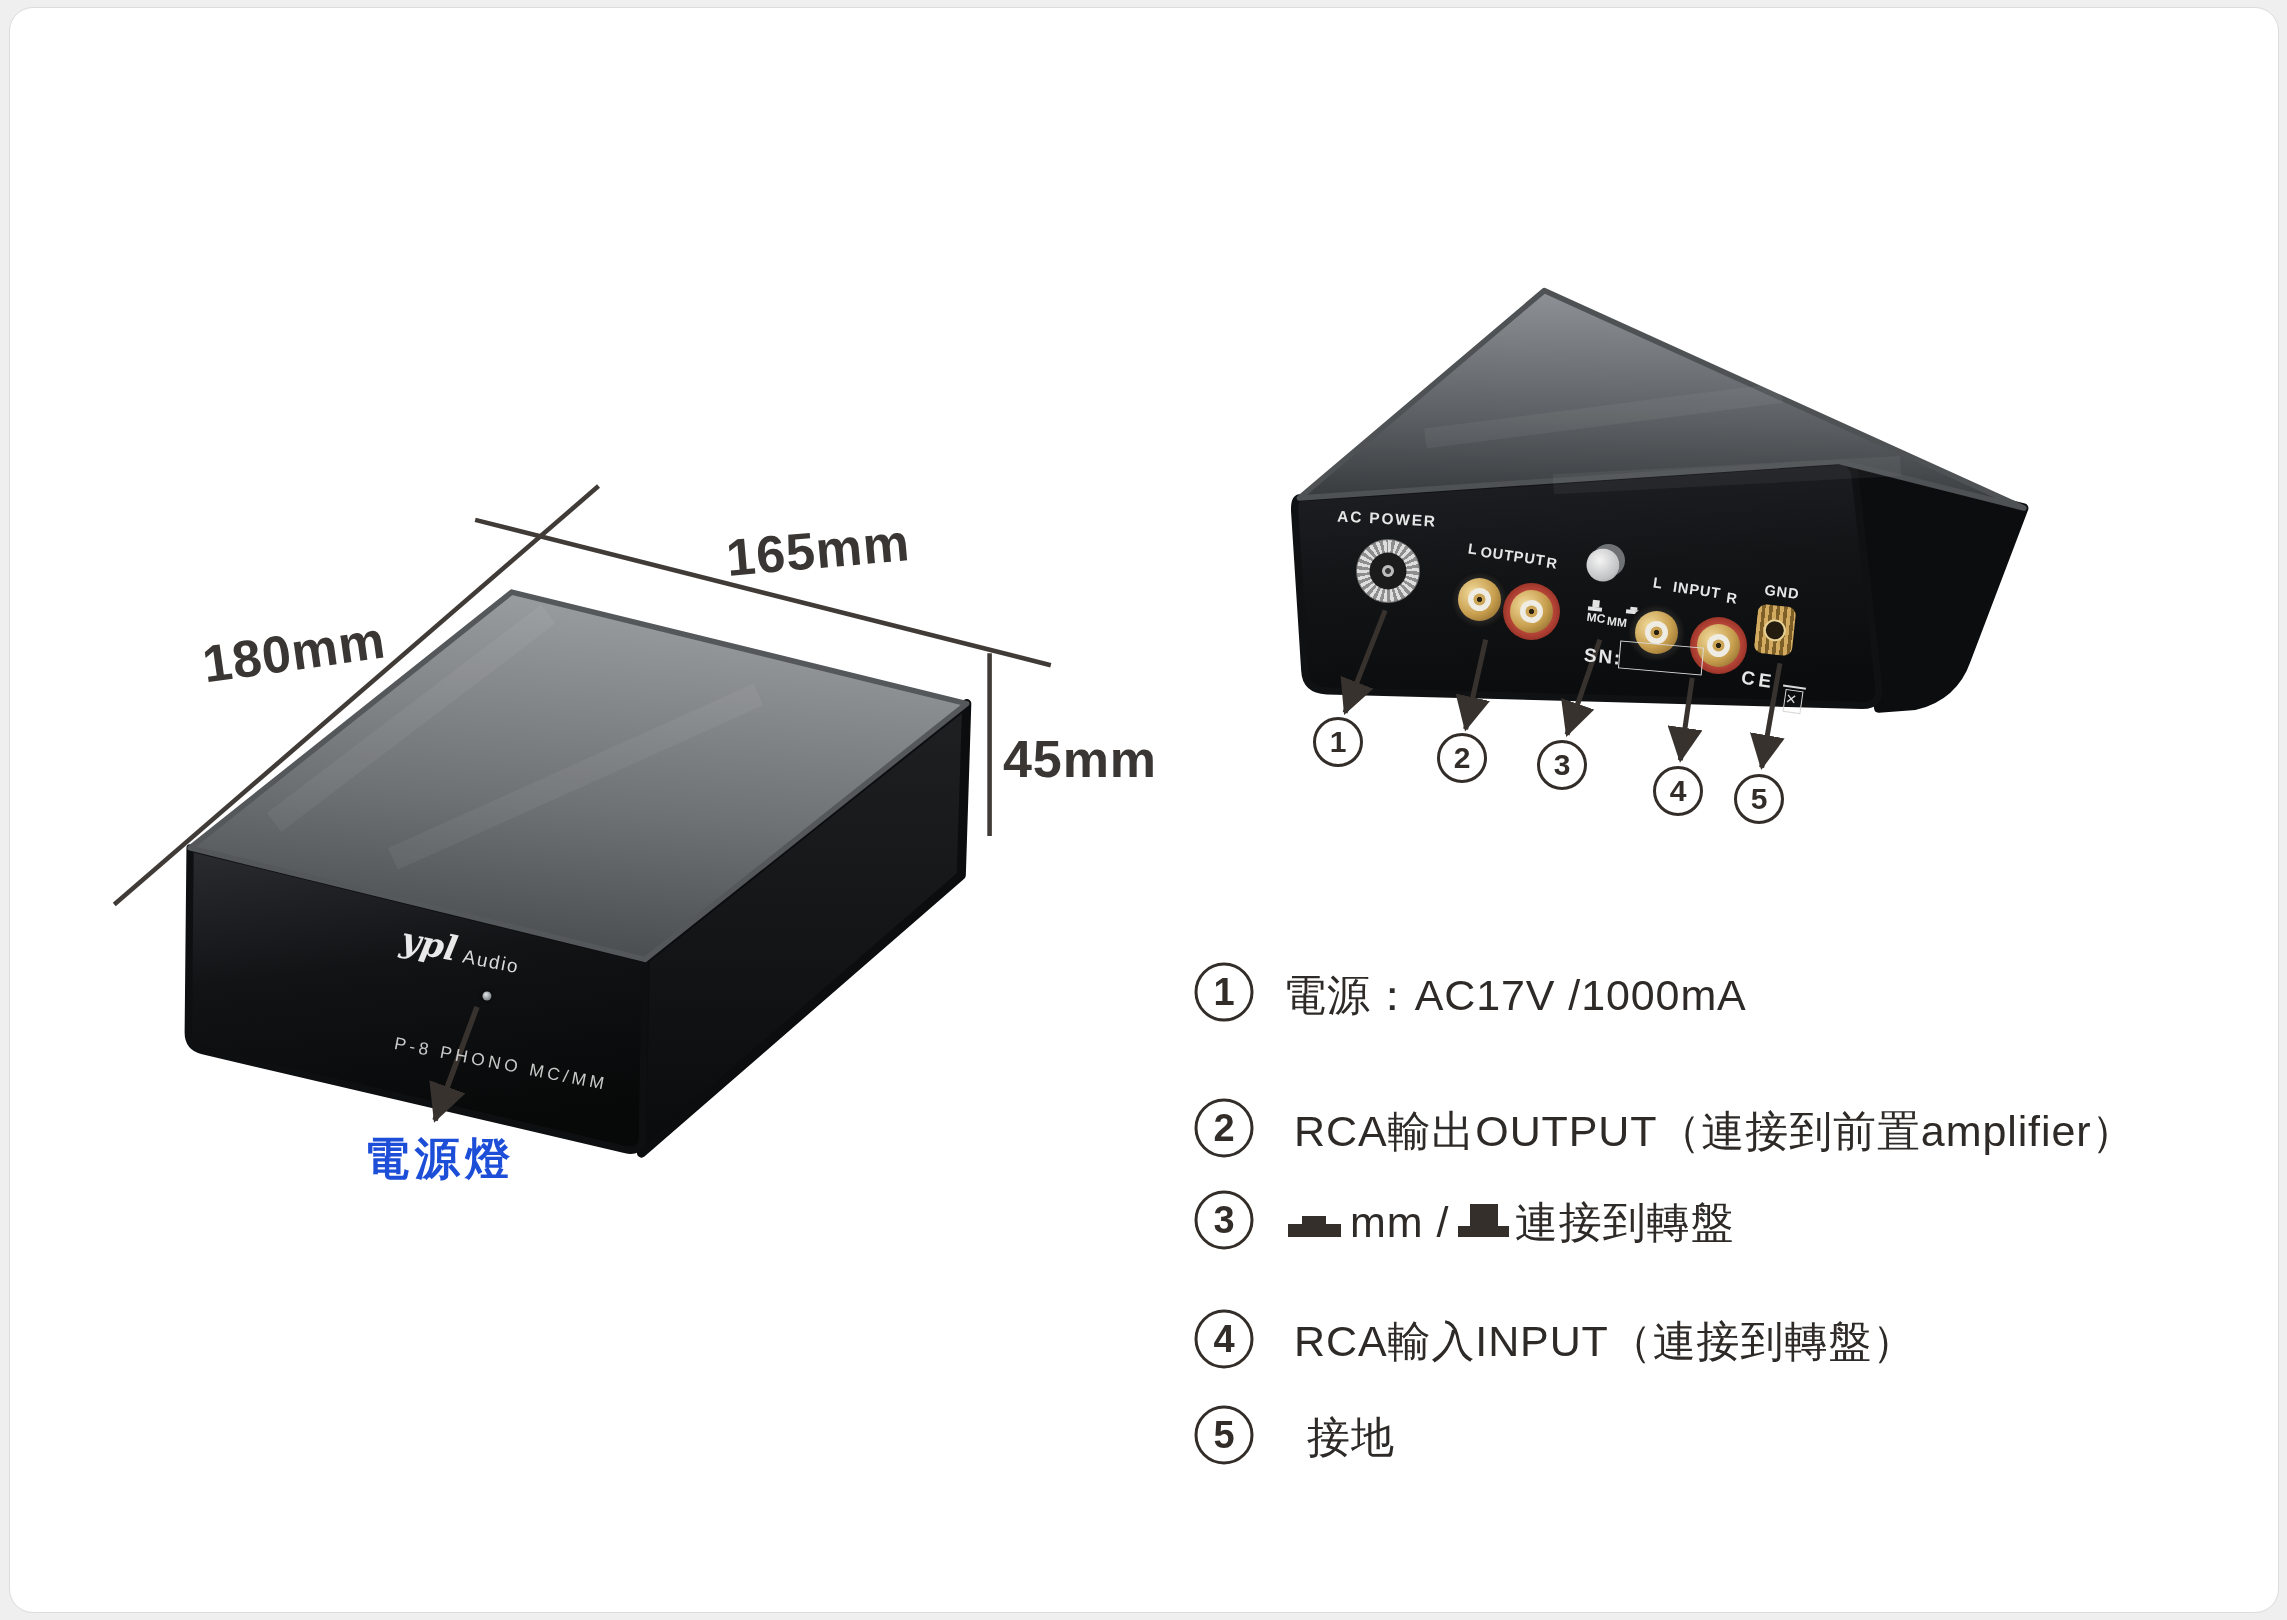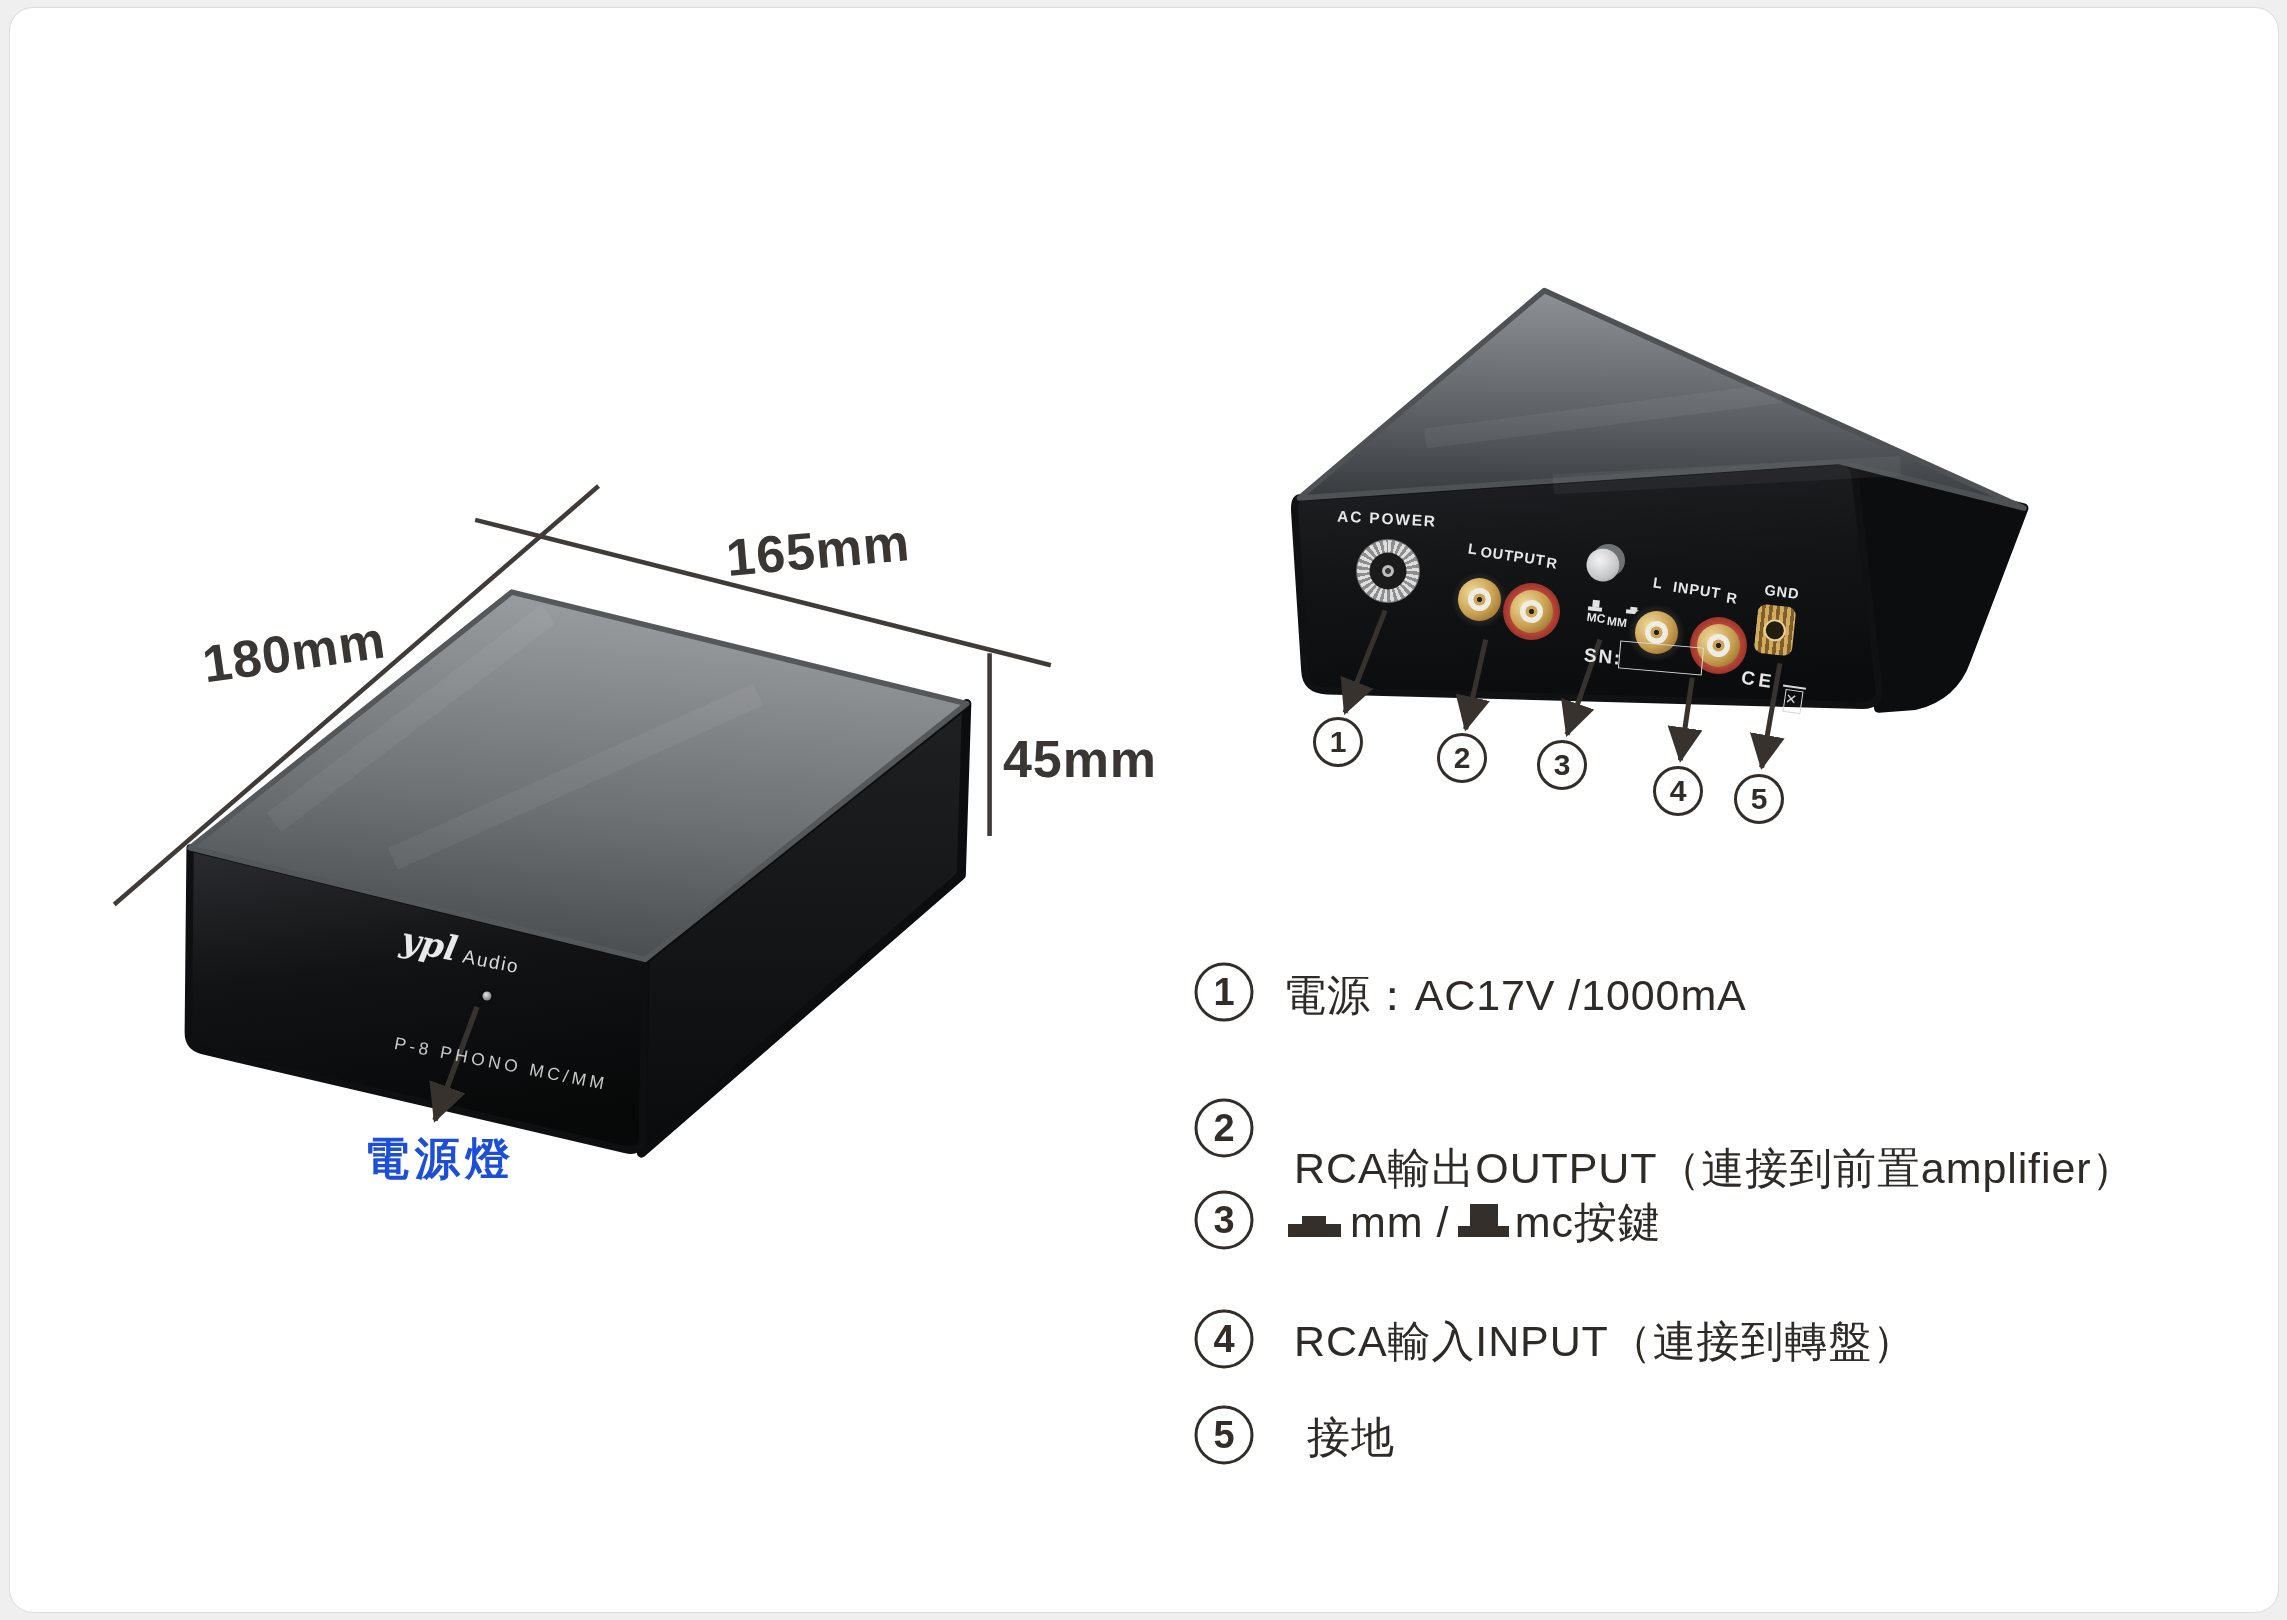--- a/index.html
+++ b/index.html
@@ -219,25 +219,25 @@
   <div class="abs ctr callout" style="left:1462px;top:758px;">2</div>
   <div class="abs ctr callout" style="left:1562px;top:765px;">3</div>
   <div class="abs ctr callout" style="left:1678px;top:791px;">4</div>
   <div class="abs ctr callout" style="left:1759px;top:799px;">5</div>
 
   
   <div class="abs ctr leg-circle" style="left:1224px;top:992px;">1</div>
   <div class="abs leg-text" style="left:1283px;top:967px;">電源：AC17V /1000mA</div>
 
   <div class="abs ctr leg-circle" style="left:1224px;top:1128px;">2</div>
-  <div class="abs leg-text" style="left:1294px;top:1140px;">RCA輸出OUTPUT（連接到前置amplifier）</div>
+  <div class="abs leg-text" style="left:1294px;top:1103px;">RCA輸出OUTPUT（連接到前置amplifier）</div>
 
   <div class="abs ctr leg-circle" style="left:1224px;top:1220px;">3</div>
   <div class="abs leg-text" style="left:1288px;top:1194px;">
-    <span class="ic ic-mm"></span><span>mm /</span><span class="ic ic-mc"></span><span>mc按鍵</span>
+    <span class="ic ic-mm"></span><span>mm /</span><span class="ic ic-mc"></span><span>連接到轉盤</span>
   </div>
 
   <div class="abs ctr leg-circle" style="left:1224px;top:1339px;">4</div>
   <div class="abs leg-text" style="left:1294px;top:1313px;">
     <span>RCA輸入INPUT</span><span class="leg-bold">（連接到轉盤）</span>
   </div>
 
   <div class="abs ctr leg-circle" style="left:1224px;top:1435px;">5</div>
   <div class="abs leg-text" style="left:1307px;top:1409px;">接地</div>
 </div>

